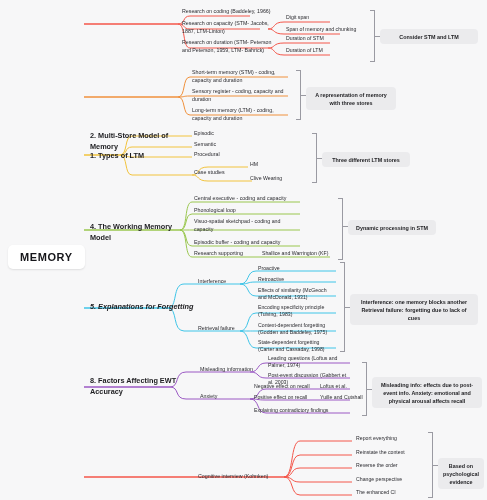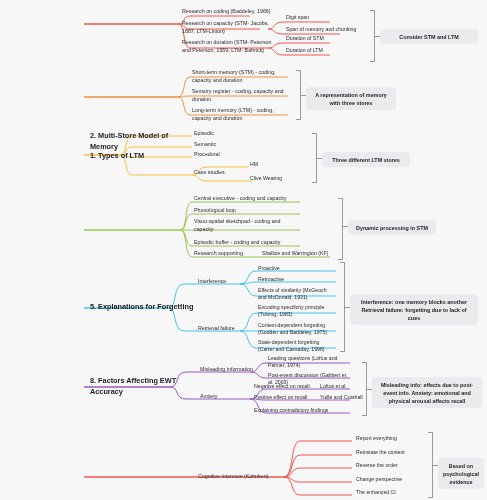--- a/index.html
+++ b/index.html
@@ -115,20 +115,21 @@
     <path d="M250,399 C260,399 256,413 266,413 L350,413" stroke="#9b59c4" stroke-width="1" fill="none"></path>
 
     <path d="M84,477 L284,477" stroke="#f4564a" stroke-width="1.6" fill="none"></path>
     <path d="M284,477 C294,477 290,441 300,441 L352,441" stroke="#f4564a" stroke-width="1" fill="none"></path>
     <path d="M284,477 C294,477 290,455 300,455 L352,455" stroke="#f4564a" stroke-width="1" fill="none"></path>
     <path d="M284,477 C294,477 290,468 300,468 L352,468" stroke="#f4564a" stroke-width="1" fill="none"></path>
     <path d="M284,477 C294,477 290,482 300,482 L352,482" stroke="#f4564a" stroke-width="1" fill="none"></path>
     <path d="M284,477 C294,477 290,495 300,495 L352,495" stroke="#f4564a" stroke-width="1" fill="none"></path>
   </svg>
 
+  <div class="node root">MEMORY</div>
 
   <div class="node leaf" style="left:182px; top:8px; width:95px;">Research on coding (Baddeley, 1966)</div>
   <div class="node leaf" style="left:182px; top:20px; width:95px;">Research on capacity (STM- Jacobs, 1887, LTM-Linton)</div>
   <div class="node leaf" style="left:182px; top:39px; width:95px;">Research on duration (STM- Peterson and Peterson, 1959, LTM- Bahrick)</div>
   <div class="node leaf-2" style="left:286px; top:14px; width:72px;">Digit span</div>
   <div class="node leaf-2" style="left:286px; top:26px; width:80px;">Span of memory and chunking</div>
   <div class="node leaf-2" style="left:286px; top:35px; width:72px;">Duration of STM</div>
   <div class="node leaf-2" style="left:286px; top:47px; width:72px;">Duration of LTM</div>
   <div class="bracket" style="left:370px; top:10px; width:5px; height:52px;"></div>
   <div class="bracket-stub" style="left:375px; top:36px; width:5px;"></div>
@@ -146,31 +147,32 @@
   <div class="node leaf" style="left:194px; top:130px; width:60px;">Episodic</div>
   <div class="node leaf" style="left:194px; top:141px; width:60px;">Semantic</div>
   <div class="node leaf" style="left:194px; top:151px; width:60px;">Procedural</div>
   <div class="node leaf" style="left:194px; top:169px; width:60px;">Case studies</div>
   <div class="node leaf-2" style="left:250px; top:161px; width:60px;">HM</div>
   <div class="node leaf-2" style="left:250px; top:175px; width:60px;">Clive Wearing</div>
   <div class="bracket" style="left:312px; top:133px; width:5px; height:50px;"></div>
   <div class="bracket-stub" style="left:317px; top:158px; width:5px;"></div>
   <div class="node summary" style="left:322px; top:152px; width:88px;">Three different LTM stores</div>
 
+  <div class="node branch-title" style="left:90px; top:222px; width:92px;">4. The Working Memory Model</div>
   <div class="node leaf" style="left:194px; top:195px; width:104px;">Central executive - coding and capacity</div>
   <div class="node leaf" style="left:194px; top:207px; width:104px;">Phonological loop</div>
   <div class="node leaf" style="left:194px; top:218px; width:100px;">Visuo-spatial sketchpad - coding and capacity</div>
   <div class="node leaf" style="left:194px; top:239px; width:104px;">Episodic buffer - coding and capacity</div>
   <div class="node leaf" style="left:194px; top:250px; width:60px;">Research supporting</div>
   <div class="node leaf-2" style="left:262px; top:250px; width:70px;">Shallice and Warrington (KF)</div>
   <div class="bracket" style="left:338px; top:198px; width:5px; height:62px;"></div>
   <div class="bracket-stub" style="left:343px; top:226px; width:5px;"></div>
   <div class="node summary" style="left:348px; top:220px; width:88px;">Dynamic processing in STM</div>
 
-  <div class="node branch-title" style="left:90px; top:302px; width:108px;">5. Explanations for Forgetting</div>
+  <div class="node branch-title" style="left:90px; top:302px; width:108px;font-style:italic;">5. Explanations for Forgetting</div>
   <div class="node leaf" style="left:198px; top:278px; width:48px;">Interference</div>
   <div class="node leaf" style="left:198px; top:325px; width:48px;">Retrieval failure</div>
   <div class="node leaf-2" style="left:258px; top:265px; width:78px;">Proactive</div>
   <div class="node leaf-2" style="left:258px; top:276px; width:78px;">Retroactive</div>
   <div class="node leaf-2" style="left:258px; top:287px; width:78px;">Effects of similarity (McGeoch and McDonald, 1931)</div>
   <div class="node leaf-2" style="left:258px; top:304px; width:78px;">Encoding specificity principle (Tulving, 1983)</div>
   <div class="node leaf-2" style="left:258px; top:322px; width:78px;">Context-dependent forgetting (Godden and Baddeley, 1975)</div>
   <div class="node leaf-2" style="left:258px; top:339px; width:78px;">State-dependent forgetting (Carter and Cassaday, 1998)</div>
   <div class="bracket" style="left:340px; top:262px; width:5px; height:90px;"></div>
   <div class="bracket-stub" style="left:345px; top:307px; width:5px;"></div>

